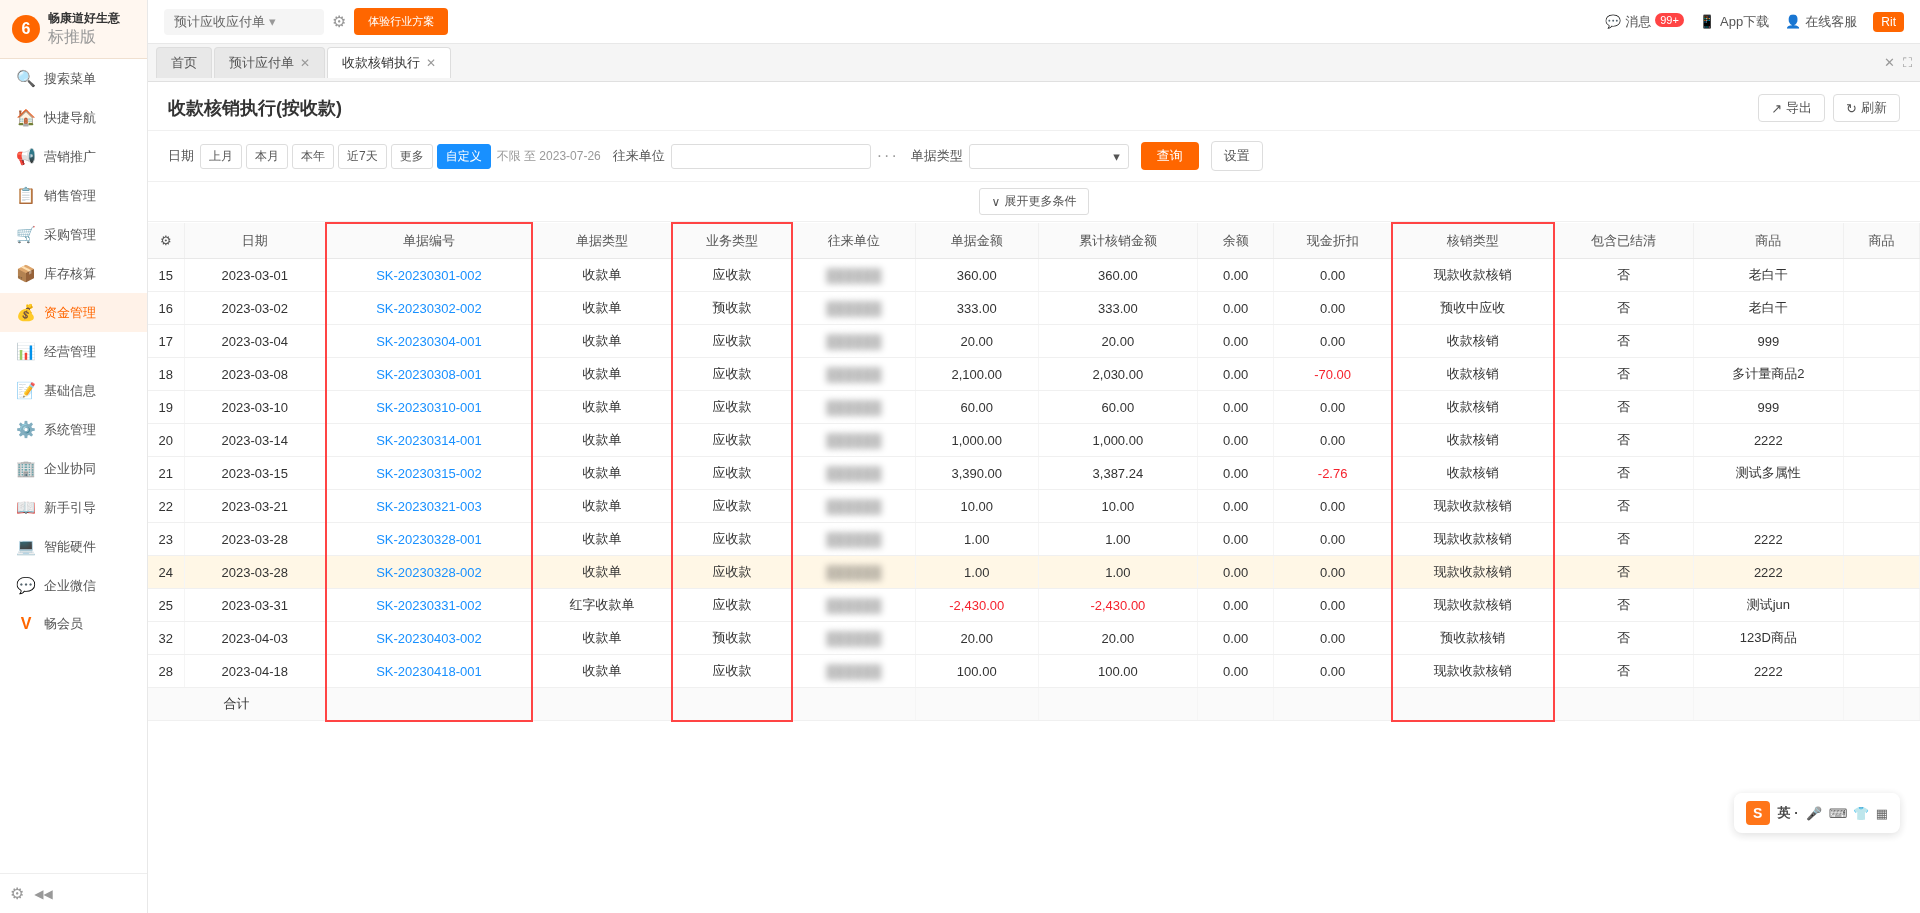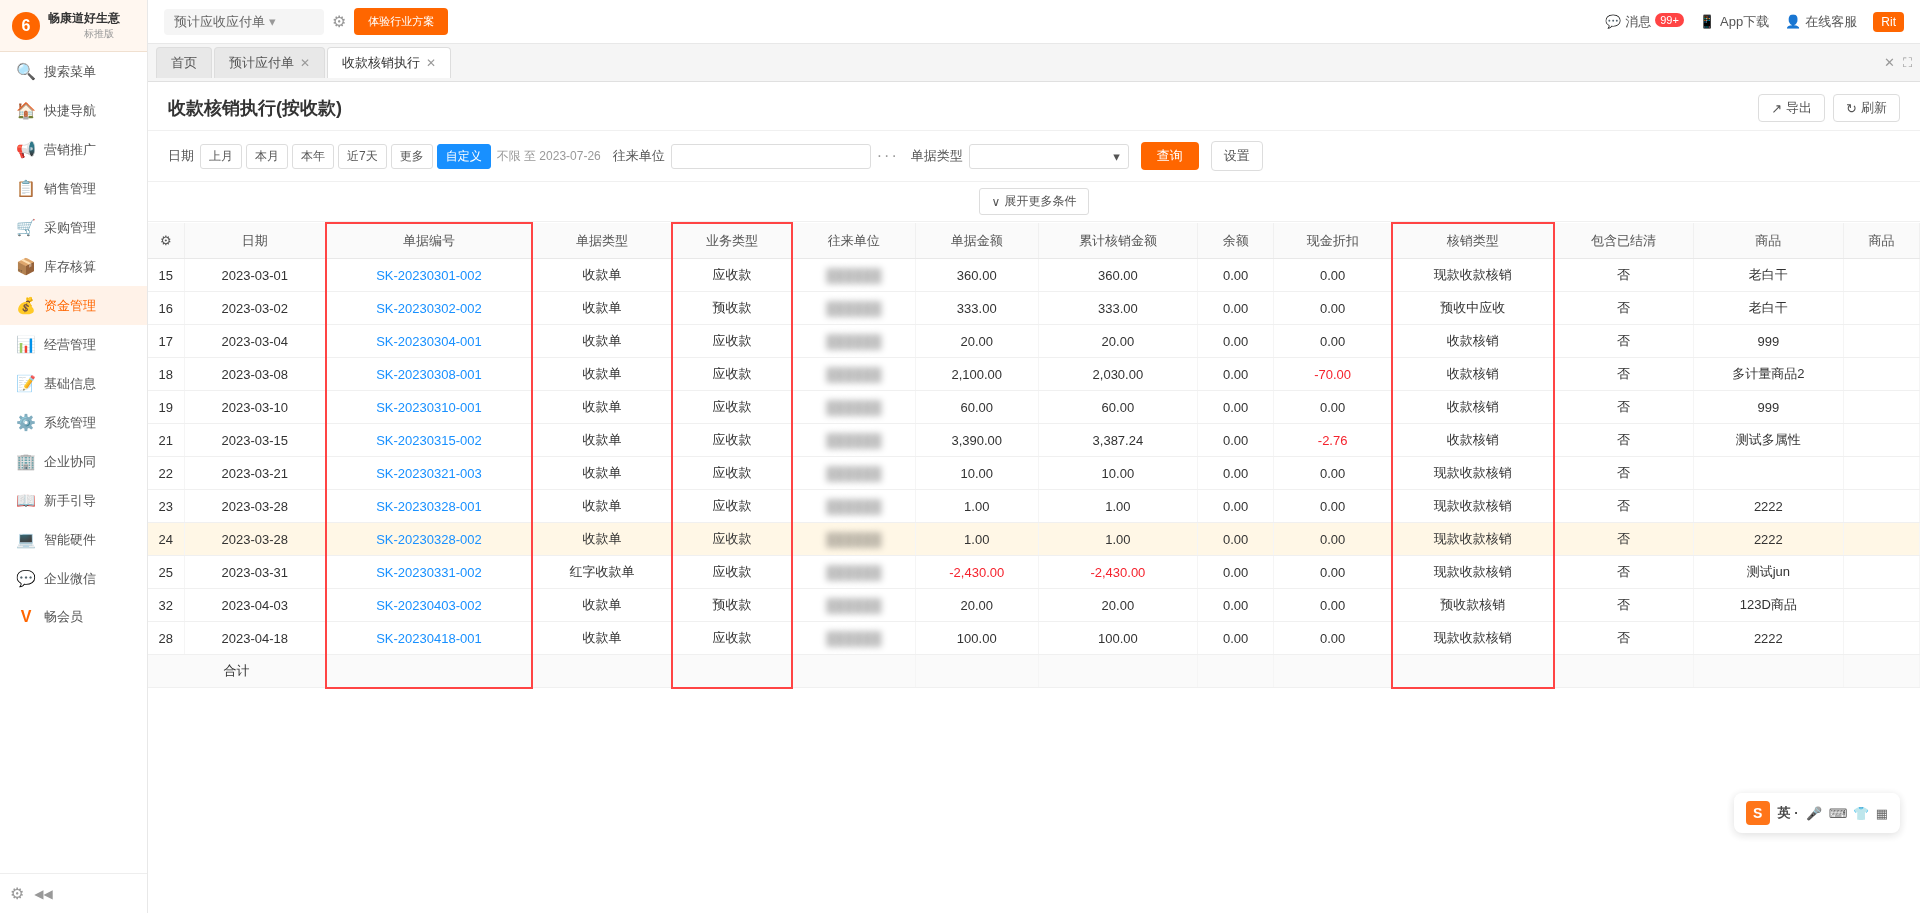--- a/index.html
+++ b/index.html
@@ -76,21 +76,21 @@
     .wm-icons { display: flex; gap: 6px; color: #555; }
   </style>
 </head>
 <body>
 
 <div class="sidebar">
   <div class="sidebar-logo">
     <div class="sidebar-logo-icon">6</div>
     <div>
       <div style="font-size:12px;font-weight:600;color:#333;">畅康道好生意</div>
-      <div style="font-size:10px;color:#999;margin-left:36px;">标推版</div>
+      <div style="font-size:16px;color:#999;">标推版</div>
     </div>
   </div>
   <div class="sidebar-menu">
     <div class="sidebar-item">
       <span class="sidebar-item-icon">🔍</span>
       <span>搜索菜单</span>
     </div>
     <div class="sidebar-item">
       <span class="sidebar-item-icon">🏠</span>
       <span>快捷导航</span>
@@ -348,20 +348,36 @@
               <td>60.00</td>
               <td>60.00</td>
               <td>0.00</td>
               <td>0.00</td>
               <td style="border-left: 2px solid rgb(255, 68, 68); border-right: 2px solid rgb(255, 68, 68);">收款核销</td>
               <td>否</td>
               <td>999</td>
               <td></td>
             </tr>
             <tr>
+              <td>20</td>
+              <td>2023-03-14</td>
+              <td style="border-left: 2px solid rgb(255, 68, 68); border-right: 2px solid rgb(255, 68, 68);"><a href="#" class="link">SK-20230314-001</a></td>
+              <td>收款单</td>
+              <td style="border-left: 2px solid rgb(255, 68, 68); border-right: 2px solid rgb(255, 68, 68);">应收款</td>
+              <td><span style="color:transparent;text-shadow:0 0 6px rgba(0,0,0,0.25);">██████</span></td>
+              <td>1,000.00</td>
+              <td>1,000.00</td>
+              <td>0.00</td>
+              <td>0.00</td>
+              <td style="border-left: 2px solid rgb(255, 68, 68); border-right: 2px solid rgb(255, 68, 68);">收款核销</td>
+              <td>否</td>
+              <td>2222</td>
+              <td></td>
+            </tr>
+            <tr>
               <td>21</td>
               <td>2023-03-15</td>
               <td style="border-left: 2px solid rgb(255, 68, 68); border-right: 2px solid rgb(255, 68, 68); border-radius: 16px;"><a href="#" class="link">SK-20230315-002</a></td>
               <td>收款单</td>
               <td style="border-left: 2px solid rgb(255, 68, 68); border-right: 2px solid rgb(255, 68, 68);">应收款</td>
               <td><span style="color:transparent;text-shadow:0 0 6px rgba(0,0,0,0.25);">██████</span></td>
               <td>3,390.00</td>
               <td>3,387.24</td>
               <td>0.00</td>
               <td style="color: rgb(245, 34, 45);">-2.76</td>

